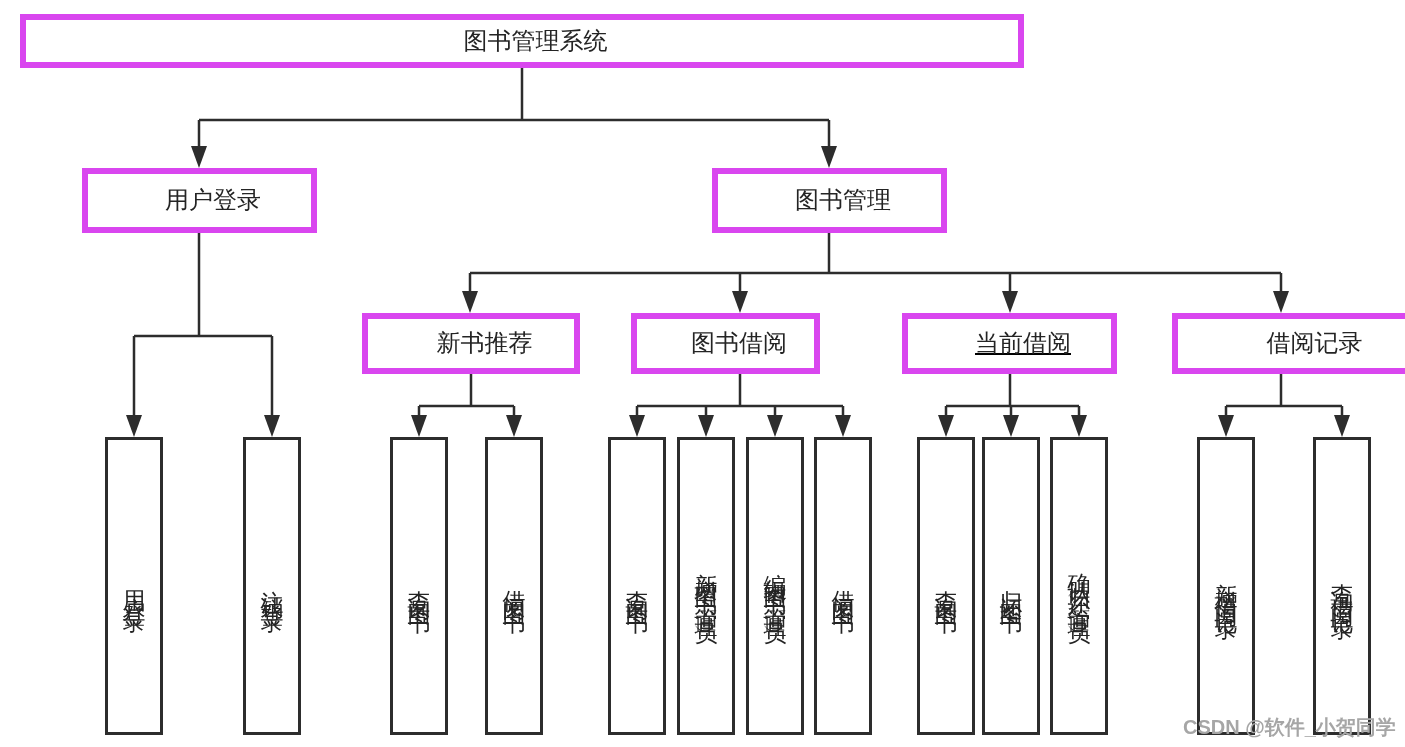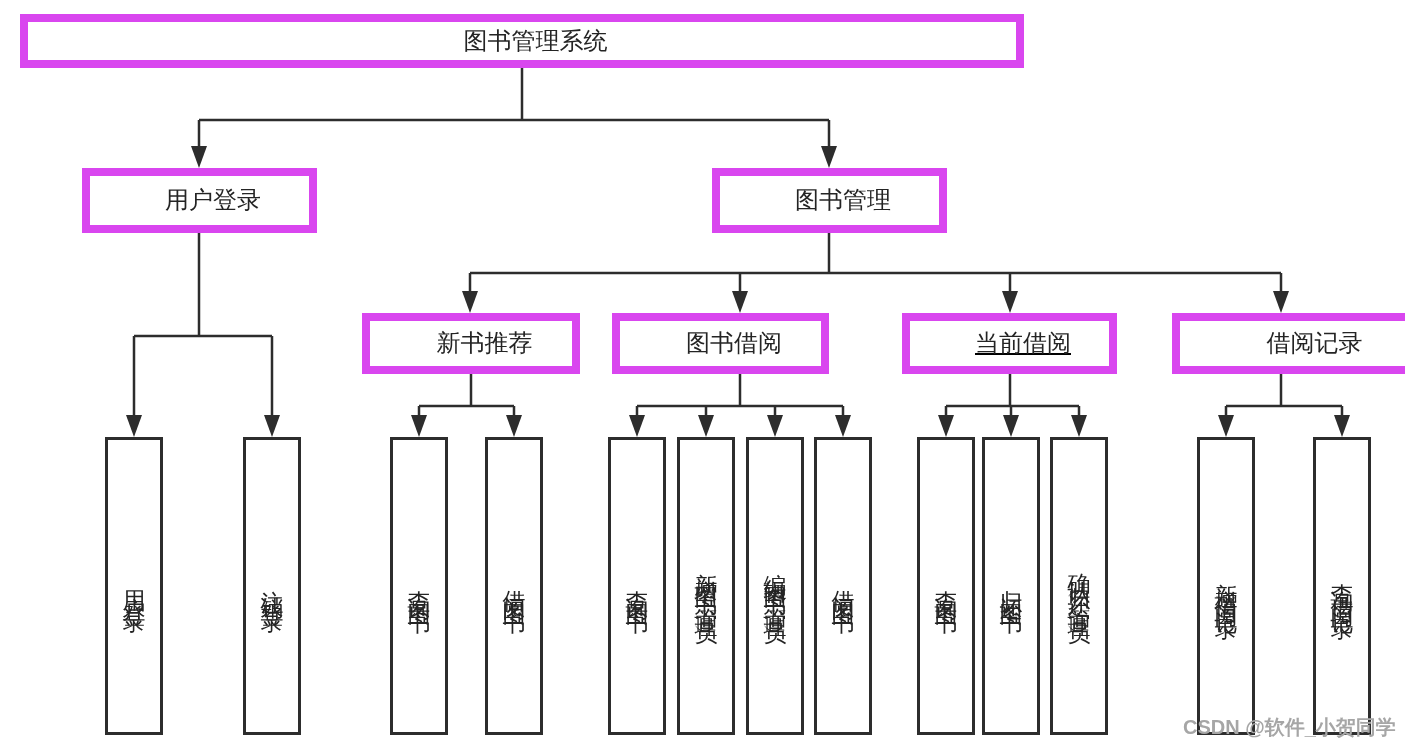--- a/index.html
+++ b/index.html
@@ -14,21 +14,21 @@
   }
   .wires {
     position: absolute;
     left: 0; top: 0;
     width: 1405px; height: 747px;
     z-index: 1;
   }
   .node {
     position: absolute;
     background: #ffffff;
-    border: 8px solid #d946ef;
+    border: 6px solid #d946ef;
     display: flex;
     align-items: center;
     justify-content: center;
     z-index: 2;
     padding-left: 27px;
   }
   .node > span {
     color: #242424;
     font-size: 24px;
     line-height: 1.1;
@@ -109,21 +109,21 @@
   <div class="node" style="left:82px; top:168px; width:235px; height:65px;">
     <span>用户登录</span>
   </div>
   <div class="node" style="left:712px; top:168px; width:235px; height:65px;">
     <span>图书管理</span>
   </div>
 
   <div class="node" style="left:362px; top:313px; width:218px; height:61px;">
     <span>新书推荐</span>
   </div>
-  <div class="node" style="left:612px; top:313px; width:217px; height:61px;">
+  <div class="node" style="left:631px; top:313px; width:189px; height:61px;">
     <span>图书借阅</span>
   </div>
   <div class="node" style="left:902px; top:313px; width:215px; height:61px;text-decoration:underline;">
     <span>当前借阅</span>
   </div>
   <div class="node" style="left:1172px; top:313px; width:258px; height:61px;">
     <span>借阅记录</span>
   </div>
 
   <div class="leaf" style="left:105px;">

